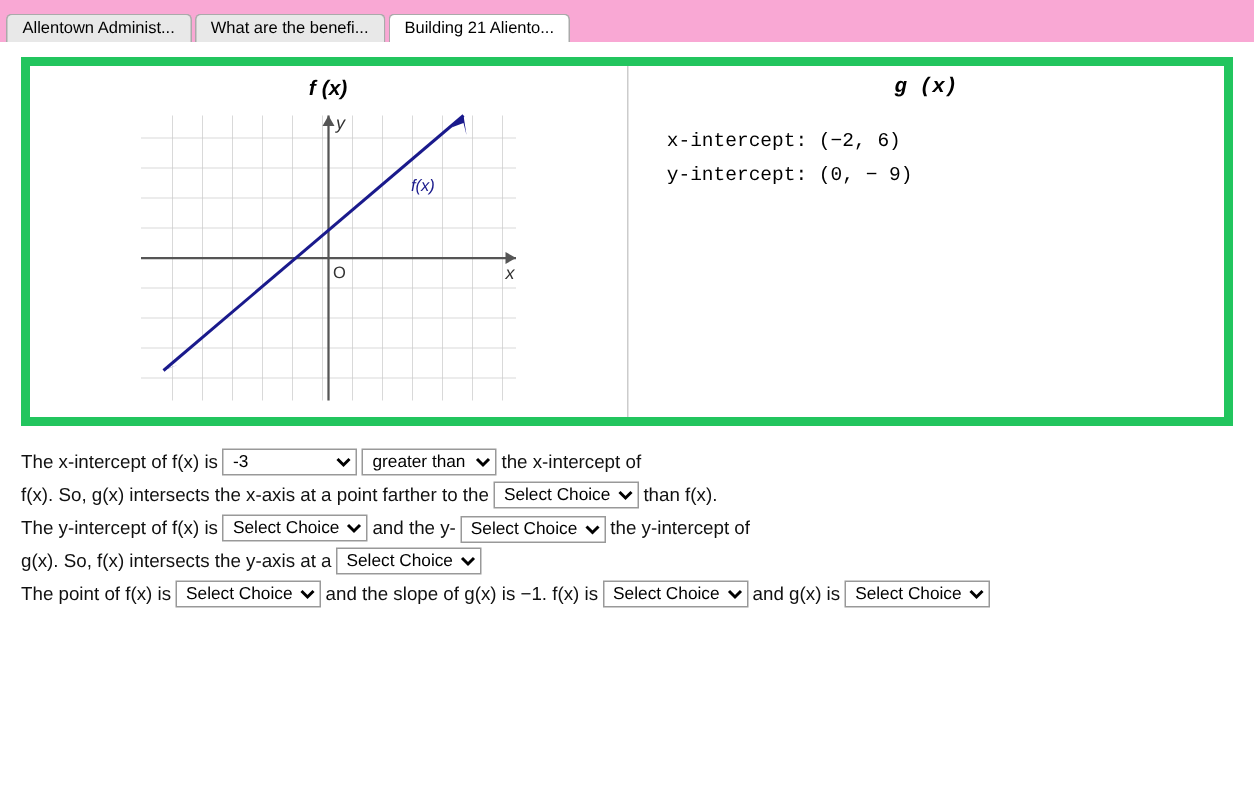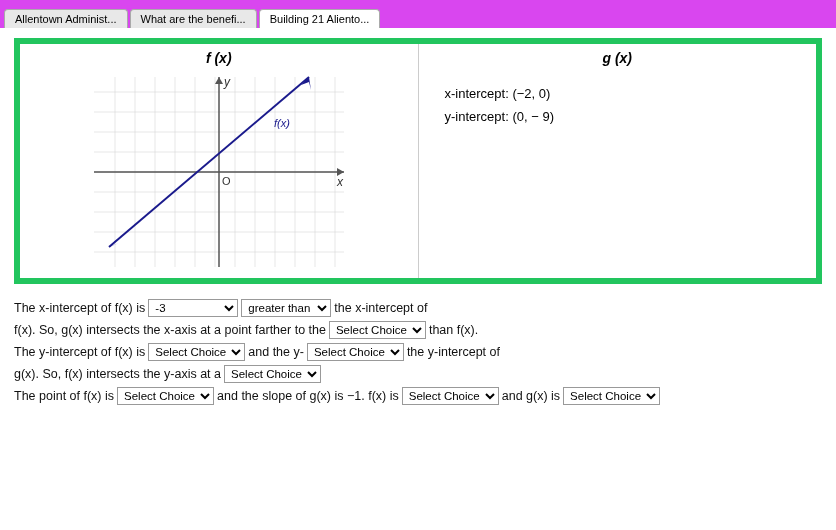--- a/index.html
+++ b/index.html
@@ -8,21 +8,21 @@
       font-size: 13px;
       background: #f0f0f0;
       width: 836px;
       min-height: 530px;
       overflow: hidden;
     }
 
     
     .tab-bar {
       display: flex;
-      background: #d946ef;
+      background: #f9a8d4;
       padding: 4px 0 0 4px;
       gap: 2px;
       height: 28px;
       align-items: flex-end;
     }
     .tab {
       background: #e8e8e8;
       border: 1px solid #aaa;
       border-bottom: none;
       padding: 3px 10px;
@@ -53,20 +53,21 @@
       border: 6px solid #22c55e;
     }
 
     .func-col {
       flex: 1;
       padding: 6px;
       border-right: 1px solid #ccc;
     }
     .func-col:last-child {
       border-right: none;
+      font-family: Liberation Mono, monospace;
     }
 
     .func-title {
       font-style: italic;
       font-weight: bold;
       font-size: 14px;
       text-align: center;
       margin-bottom: 6px;
     }
 
@@ -180,21 +181,21 @@
           <polygon points="220,5 212,13 220,10 222,18" fill="#1a1a8c"></polygon>
 
           <polygon points="20,175 28,167 22,174 30,171" fill="#1a1a8c"></polygon>
         </svg>
       </div>
     </div>
 
     <div class="func-col">
       <div class="func-title">g (x)</div>
       <div class="gx-info">
-        <div>x-intercept: (−2, 0)</div>
+        <div>x-intercept: (−2, 6)</div>
         <div>y-intercept: (0, − 9)</div>
       </div>
     </div>
 
   </div>
 
   <div class="questions">
 
     <div class="q-line">
       <span>The x-intercept of f(x) is</span>

